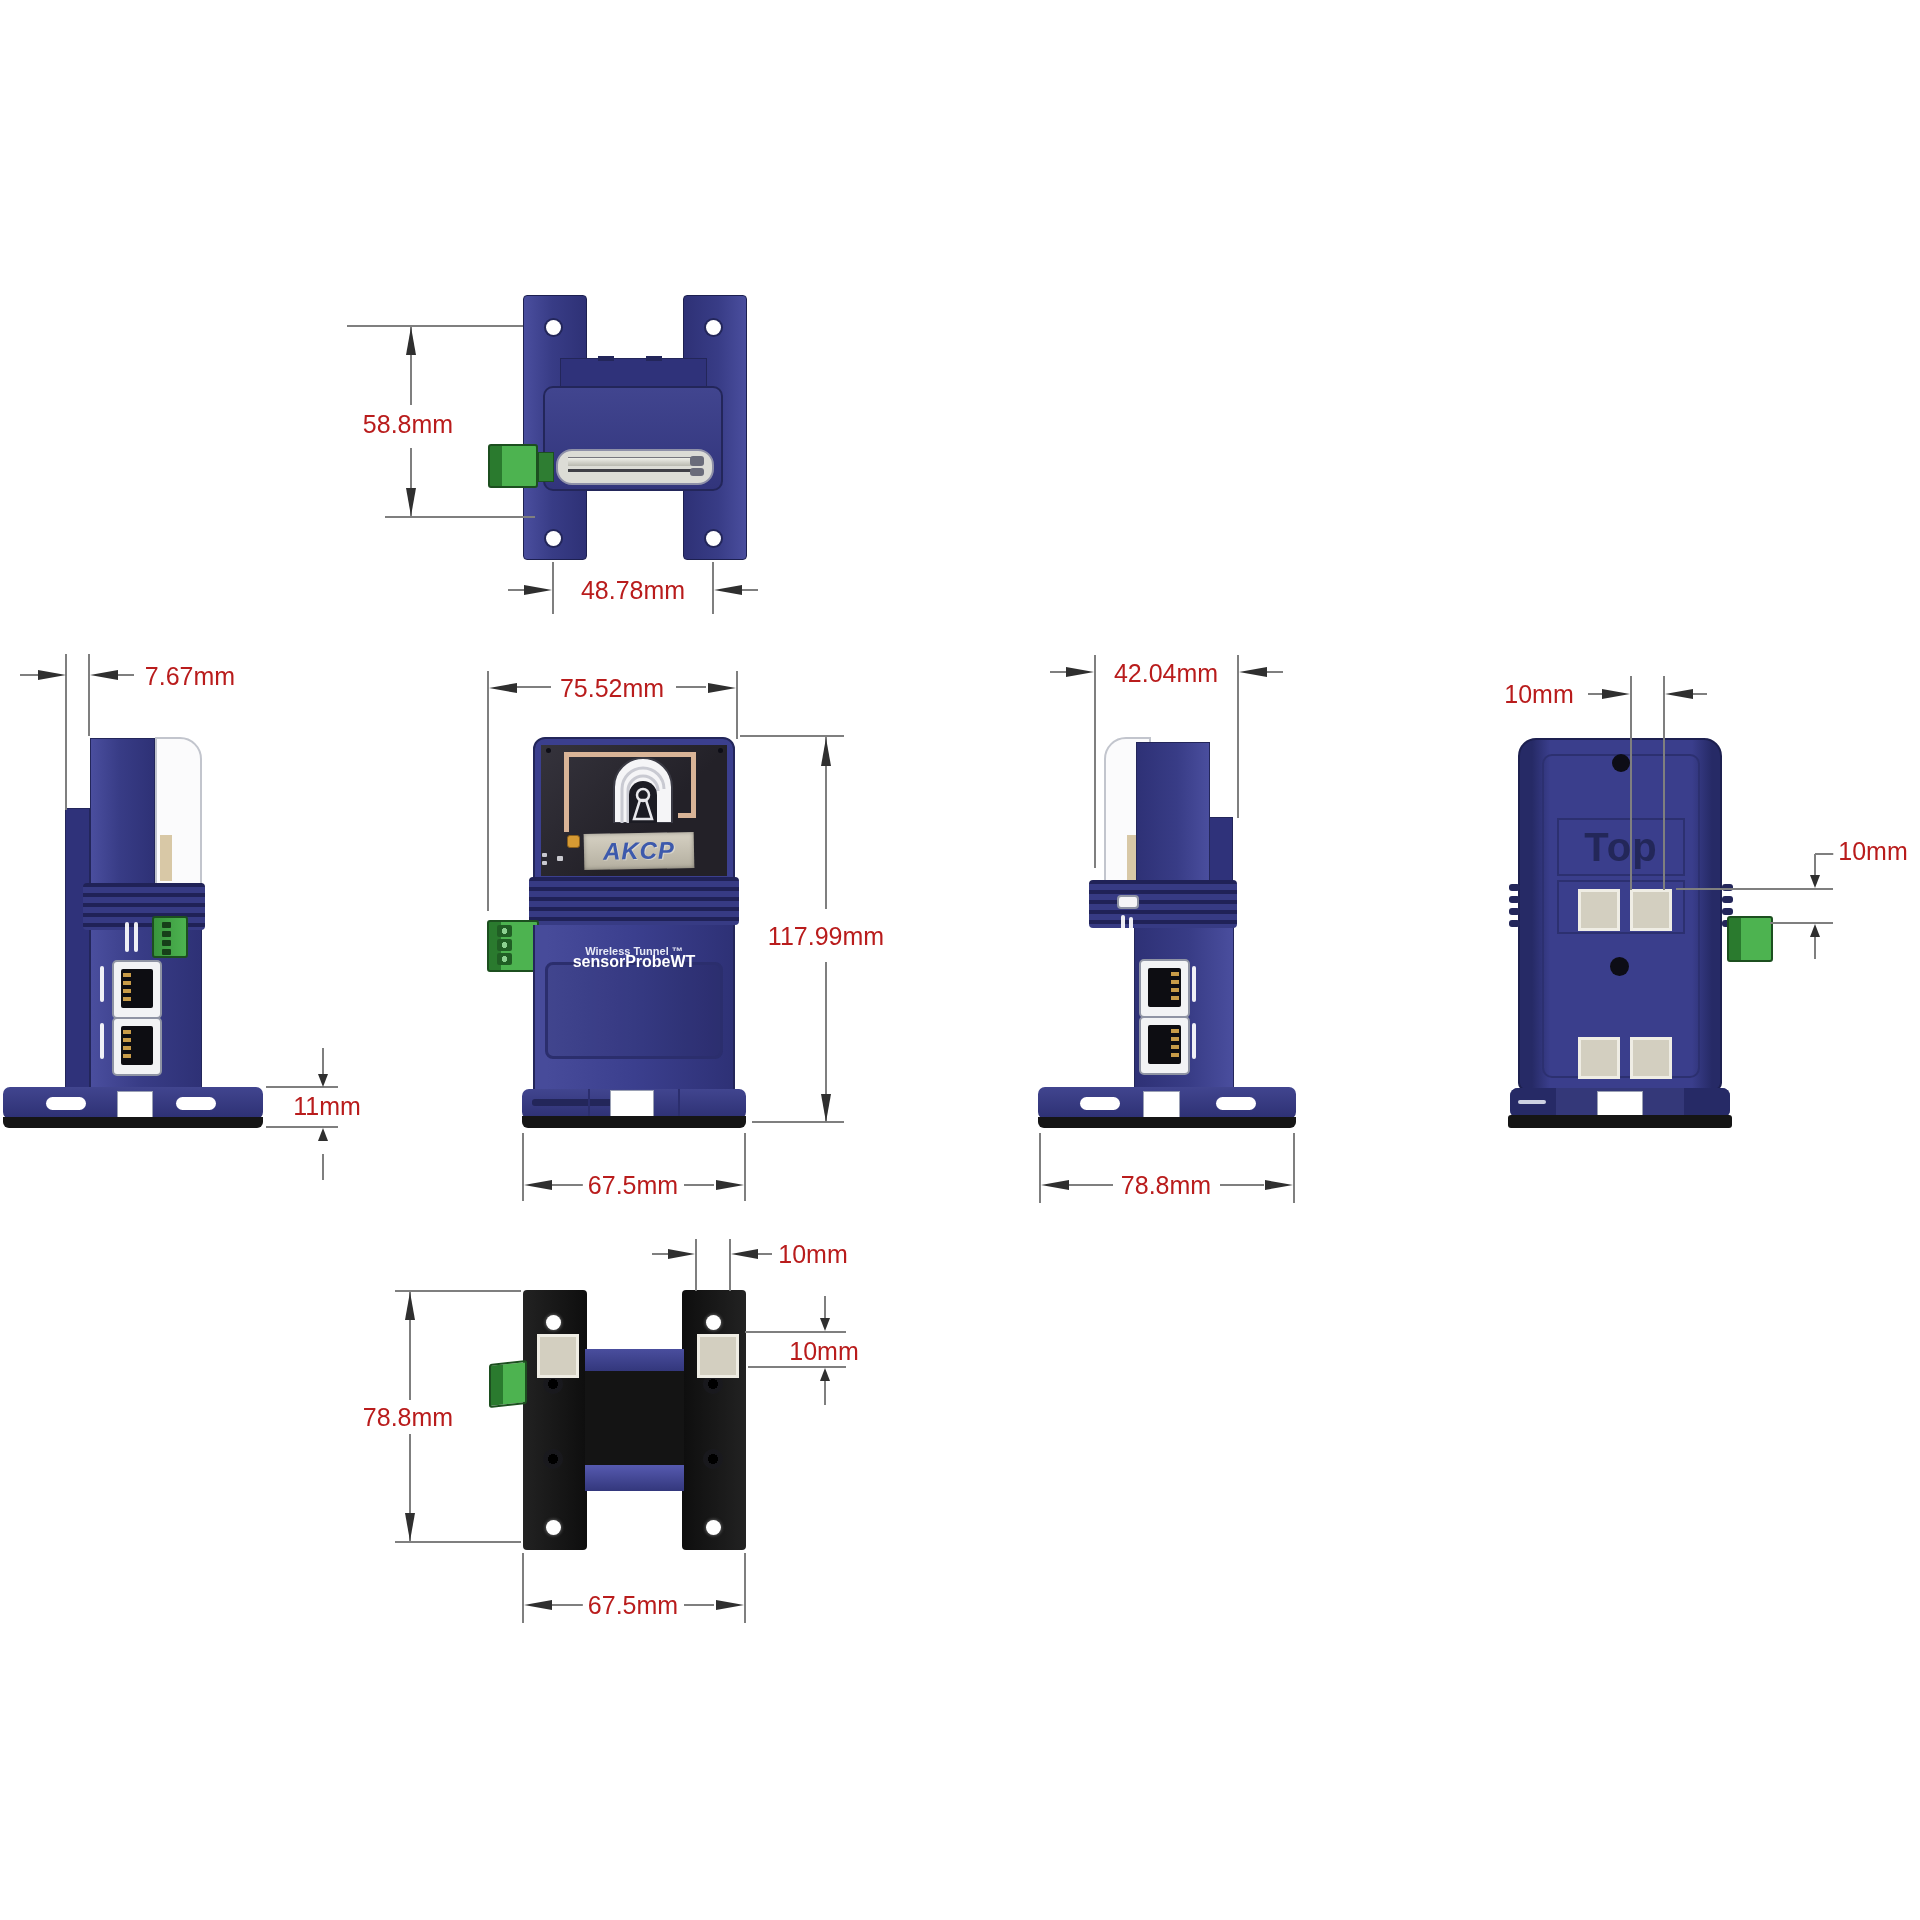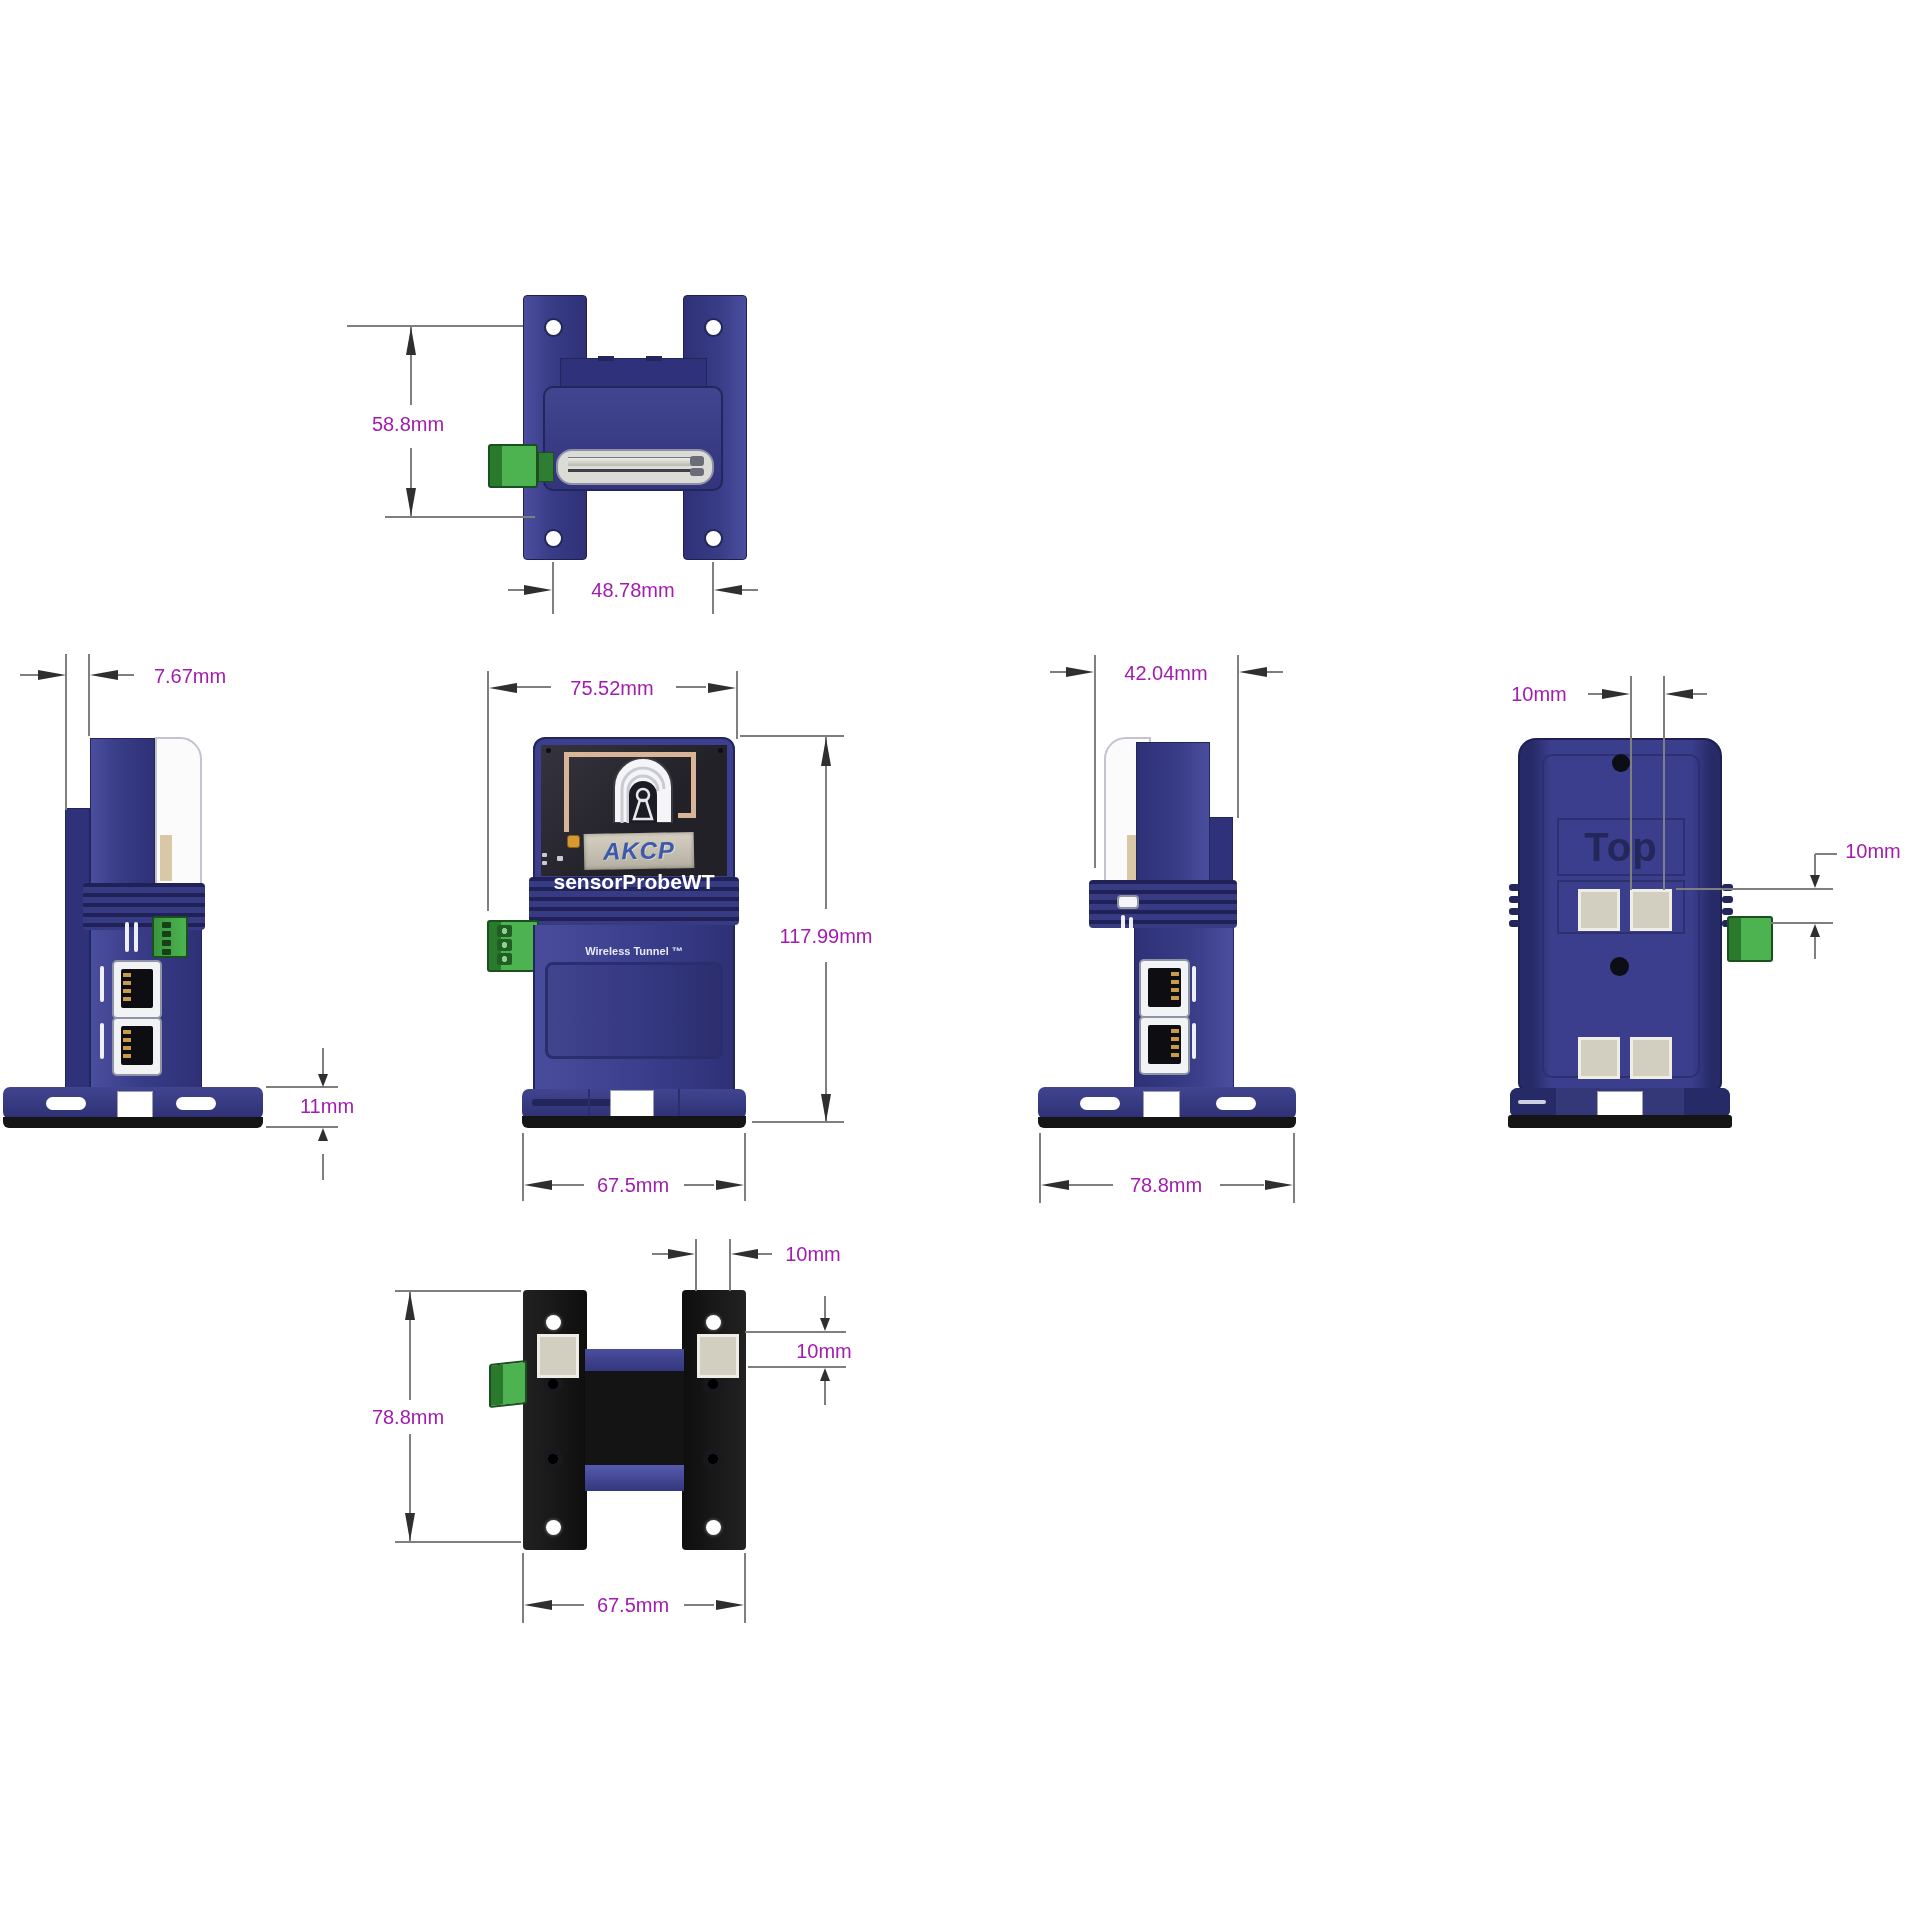--- a/index.html
+++ b/index.html
@@ -7,21 +7,21 @@
     position:relative; width:1920px; height:1920px; background:#ffffff;
     font-family:"Liberation Sans","DejaVu Sans",sans-serif; overflow:hidden;
   }
   .view { position:absolute; left:0; top:0; width:0; height:0; overflow:visible; }
   .abs { position:absolute; box-sizing:border-box; }
   
   .ln  { position:absolute; background:#7f7f7f; z-index:6; }
   .tri { position:absolute; width:0; height:0; z-index:6; }
   .dim {
     position:absolute; z-index:7; transform:translate(-50%,-50%);
-    font-size:20px; line-height:1.05; color:#a21caf; background:#fff;
+    font-size:25px; line-height:1.05; color:#b91c1c; background:#fff;
     padding:0 5px; white-space:nowrap;
   }
   
   .blue-grad  { background:linear-gradient(90deg,#4a4e9e 0%,#383c86 45%,#2e3176 100%); }
   .blue-gradR { background:linear-gradient(270deg,#4a4e9e 0%,#383c86 45%,#2e3176 100%); }
   .ribs {
     position:absolute;
     background:repeating-linear-gradient(180deg,#202257 0 4px,#373b84 4px 10px);
     border-radius:4px;
   }
@@ -167,21 +167,21 @@
     <div class="label-akcp" style="left:584px;top:833px;width:110px;height:36px;">
       <span>AKCP</span>
     </div>
     <div class="ribs" style="left:529px;top:877px;width:210px;height:48px;"></div>
     <div class="greenblk" style="left:487px;top:920px;width:48px;height:48px;">
       <div class="socket" style="left:8px;top:3px;"></div>
       <div class="socket" style="left:8px;top:17px;"></div>
       <div class="socket" style="left:8px;top:31px;"></div>
     </div>
     <div class="abs" style="left:533px;top:925px;width:202px;height:166px;background:linear-gradient(90deg,#474b9a 0 12px,#3b3f8e 50%,#2e3176);border-left:2px solid #23265a;border-right:2px solid #23265a;"></div>
-    <div class="devtext" style="left:634px;top:882px;font-size:21px;font-weight:bold;">sensorProbeWT</div>
+    <div class="devtext" style="left:634px;top:962px;font-size:16px;font-weight:bold;">sensorProbeWT</div>
     <div class="devtext" style="left:634px;top:951px;font-size:11px;font-weight:bold;color:#e8eaf6;">Wireless Tunnel ™</div>
     <div class="abs" style="left:545px;top:962px;width:178px;height:97px;border:3px solid #2b2e6d;border-radius:8px;background:rgba(0,0,0,.08);"></div>
     <div class="basebar" style="left:522px;top:1089px;width:224px;height:30px;"></div>
     <div class="abs" style="left:532px;top:1099px;width:108px;height:7px;background:#23265a;border-radius:3px;"></div>
     <div class="abs" style="left:588px;top:1089px;width:2px;height:28px;background:#2b2e6d;"></div>
     <div class="abs" style="left:678px;top:1089px;width:2px;height:28px;background:#2b2e6d;"></div>
     <div class="basesq" style="left:610px;top:1090px;width:42px;height:30px;"></div>
     <div class="baseblk" style="left:522px;top:1116px;width:224px;height:12px;"></div>
 
     <div class="ln" style="left:487px;top:671px;width:2px;height:240px;"></div>

